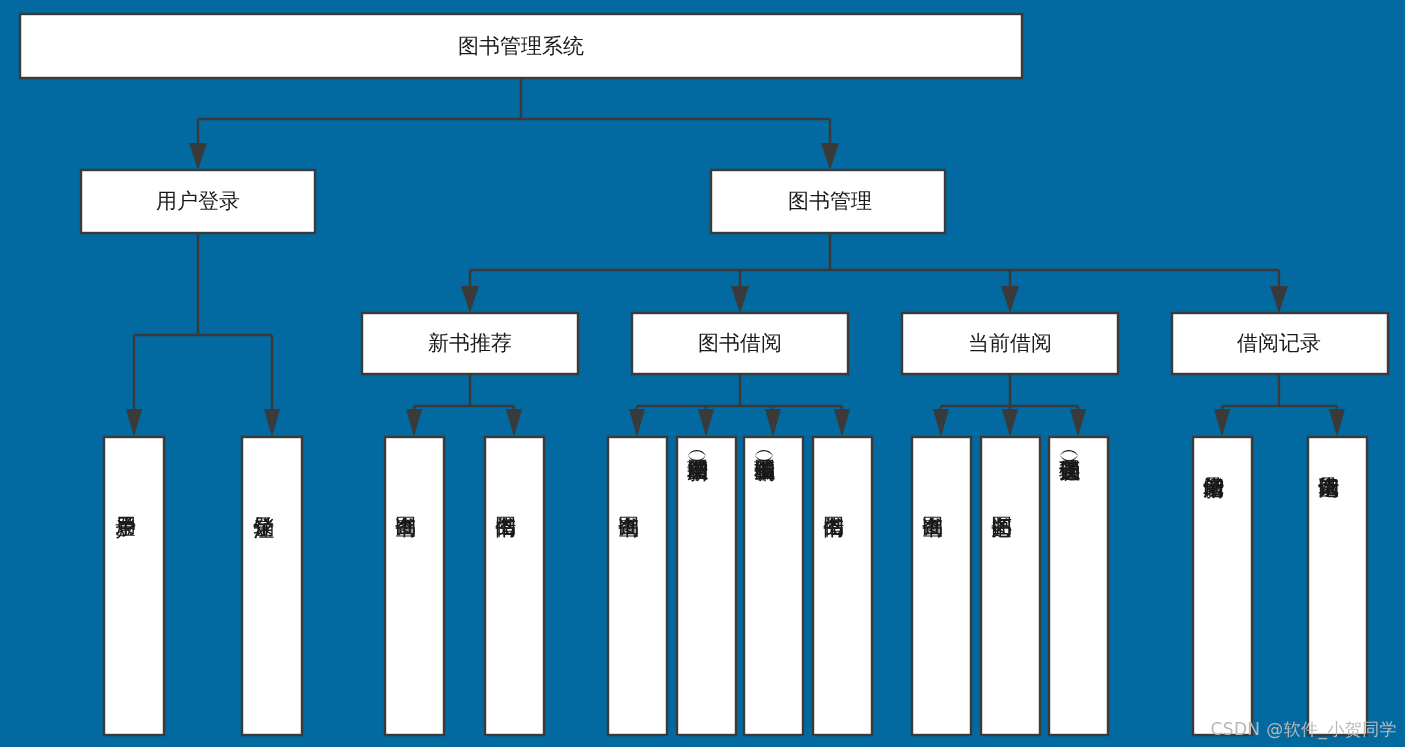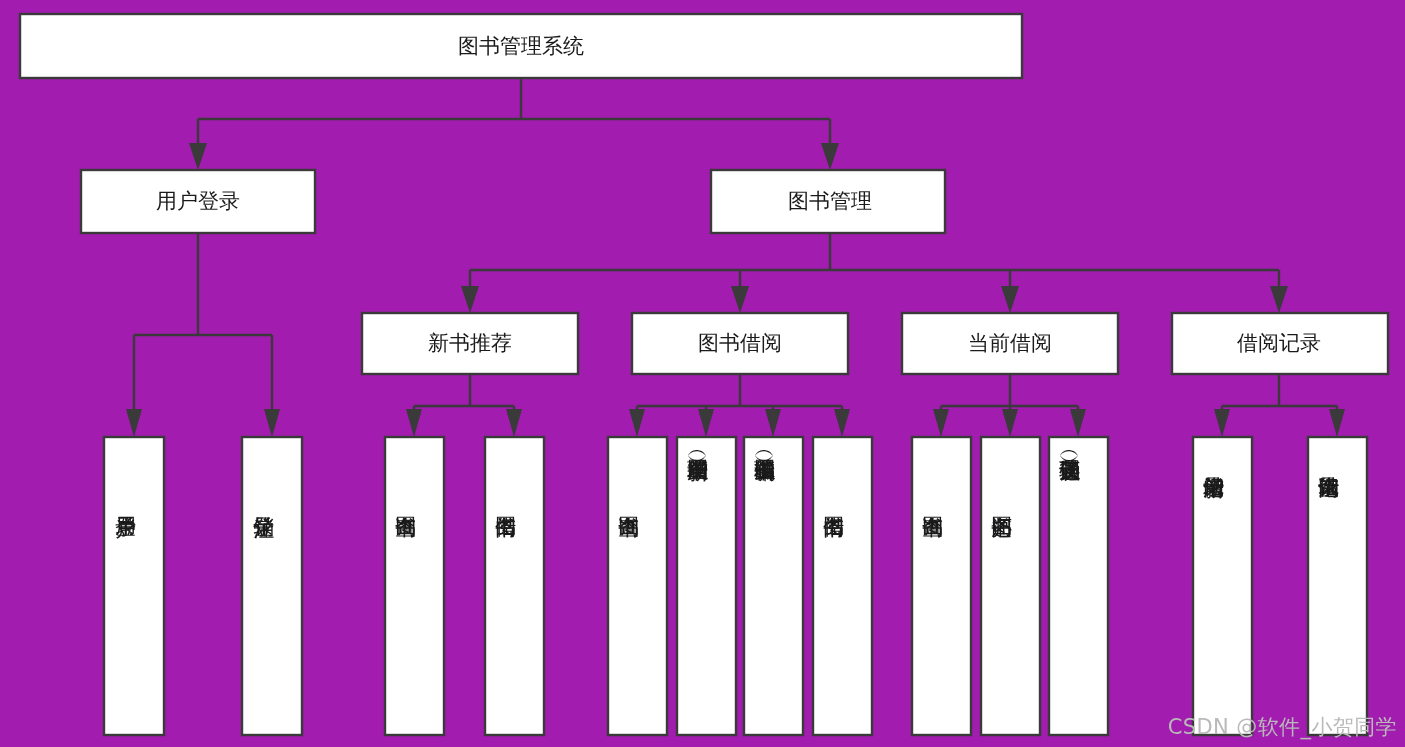--- a/index.html
+++ b/index.html
@@ -10,21 +10,21 @@
   body {
     width: 1405px;
     height: 747px;
     font-family: "DejaVu Sans", "Liberation Sans", sans-serif;
     overflow: hidden;
   }
   #diagram-root {
     position: relative;
     width: 1405px;
     height: 747px;
-    background: #a21caf;
+    background: #0369a1;
   }
   svg.flow {
     position: absolute;
     left: 0;
     top: 0;
     width: 1405px;
     height: 747px;
   }
   .node-rect {
     fill: #ffffff;
@@ -54,21 +54,21 @@
   }
   .arrow-head {
     fill: #3a3a3a;
     stroke: none;
   }
   .watermark {
     position: absolute;
     right: 8px;
     bottom: 6px;
     font-family: "DejaVu Sans", "Liberation Sans", sans-serif;
-    font-size: 21px;
+    font-size: 17px;
     color: #b9b9b9;
     letter-spacing: 0.4px;
     user-select: none;
     white-space: nowrap;
   }
 </style>
 </head>
 <body>
 
 <div id="diagram-root">

